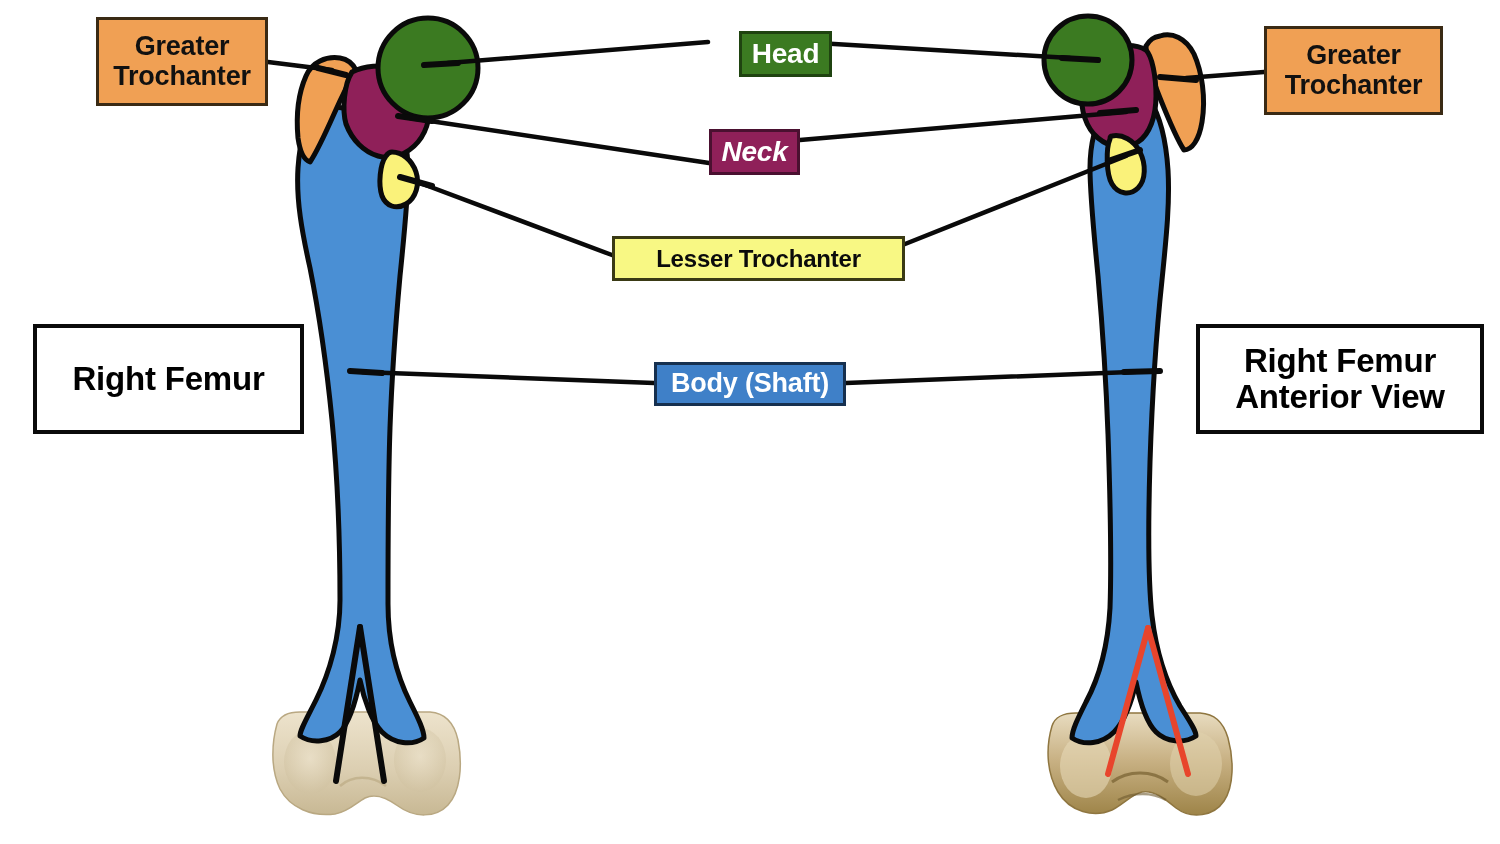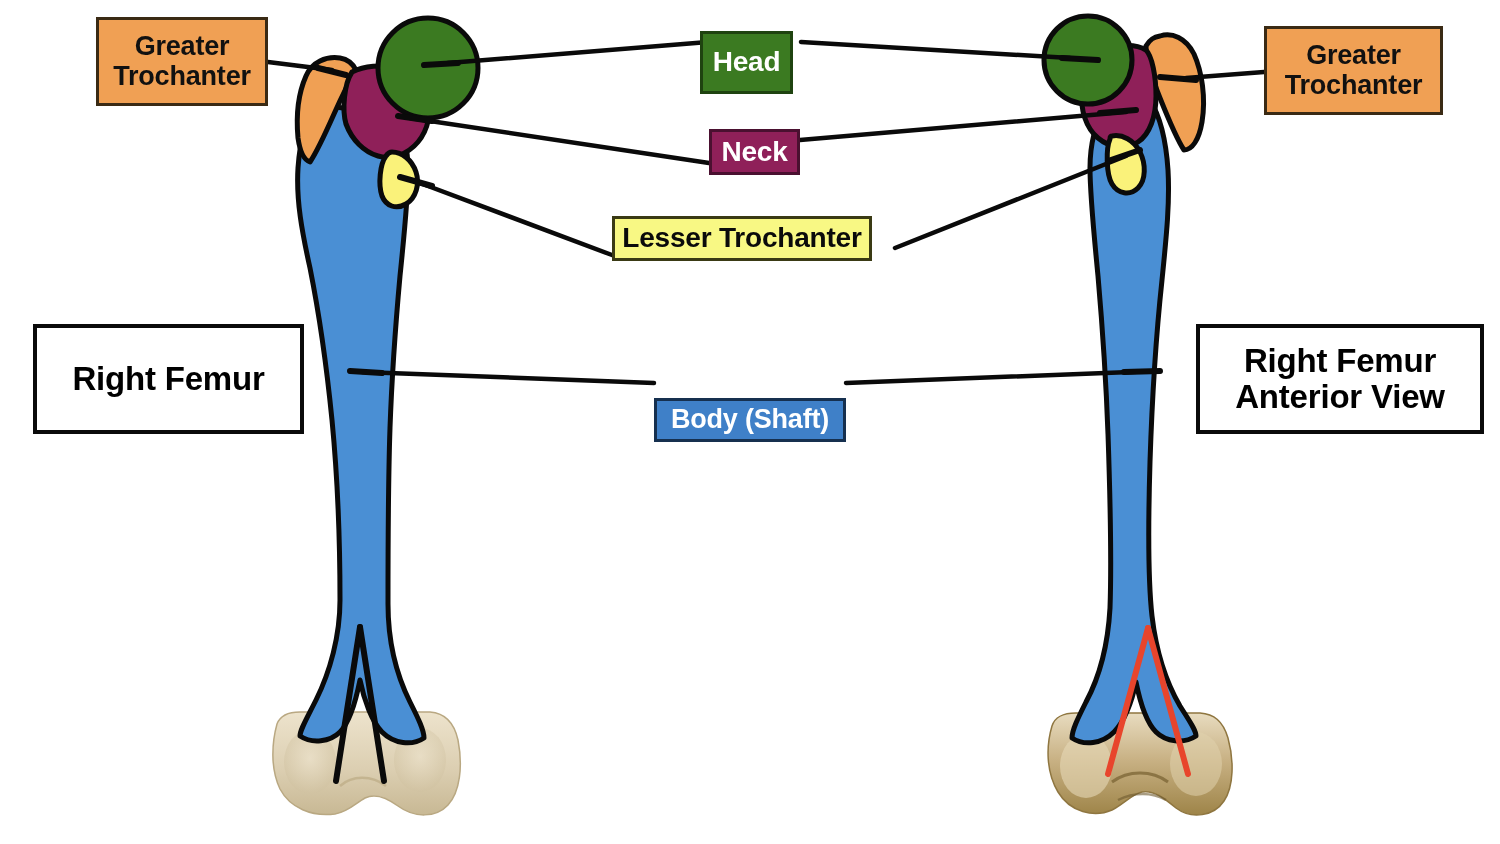--- a/index.html
+++ b/index.html
@@ -52,51 +52,51 @@
   }
   .lb-greater-right {
     left: 1264px; top: 26px;
     width: 179px; height: 89px;
     background: #F0A054;
     border: 3px solid #3a2a14;
     color: #111111;
     font-size: 27px;
   }
   .lb-head {
-    left: 700px; top: 31px;
-    width: 93px; height: 63px;
+    left: 739px; top: 31px;
+    width: 93px; height: 46px;
     background: #3B7A21;
     border: 3px solid #1f4310;
     color: #ffffff;
     font-size: 28px;
   }
   .lb-neck {
     left: 709px; top: 129px;
     width: 91px; height: 46px;
     background: #8F2059;
     border: 3px solid #4a1030;
     color: #ffffff;
     font-size: 28px;
+    font-style: italic;
   }
   .lb-lesser {
-    left: 612px; top: 216px;
-    width: 260px; height: 45px;
+    left: 612px; top: 236px;
+    width: 293px; height: 45px;
     background: #F8F884;
     border: 3px solid #3a3a14;
     color: #0b0b0b;
-    font-size: 28px;
+    font-size: 24px;
   }
   .lb-body {
     left: 654px; top: 362px;
     width: 192px; height: 44px;
     background: #3F80C8;
     border: 3px solid #16304f;
     color: #ffffff;
     font-size: 27px;
-    margin-top: 36px;
   }
   .lb-view-left {
     left: 33px; top: 324px;
     width: 271px; height: 110px;
     background: #ffffff;
     border: 4px solid #0a0a0a;
     color: #000000;
     font-size: 33px;
   }
   .lb-view-right {

